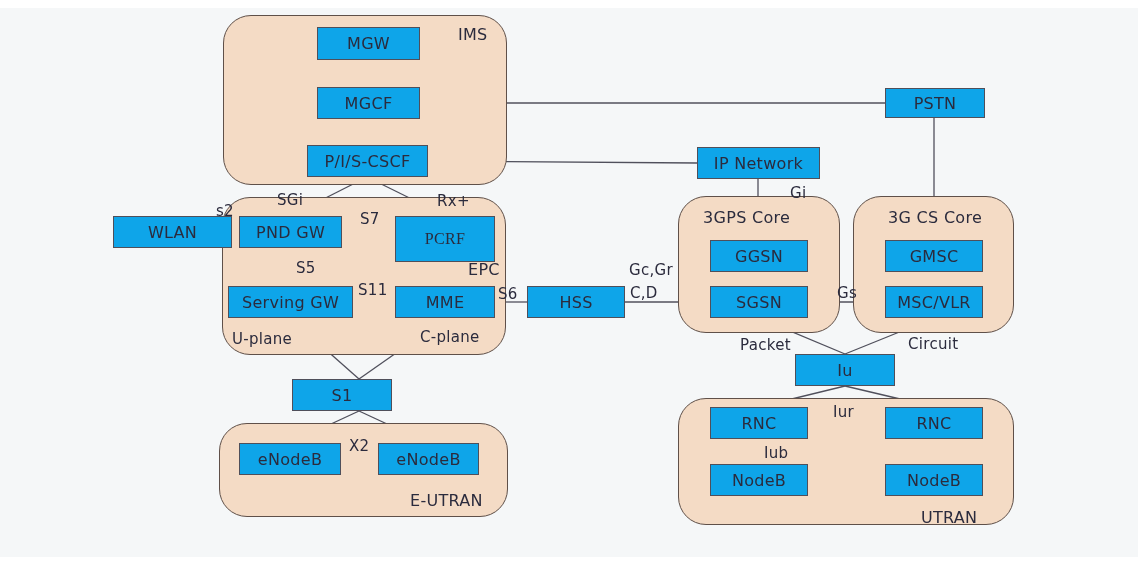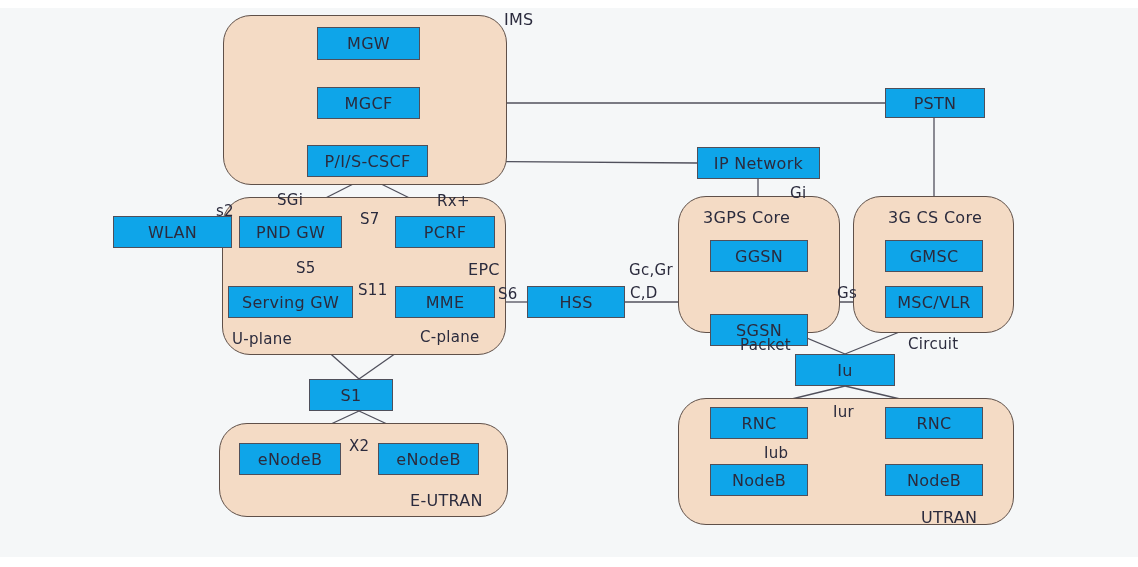--- a/index.html
+++ b/index.html
@@ -95,43 +95,43 @@
     <line x1="934" y1="431" x2="934" y2="456"></line>
   </svg>
 
   <div class="group" style="left:223px;top:7px;width:284px;height:170px;"></div>
   <div class="group" style="left:222px;top:189px;width:284px;height:158px;"></div>
   <div class="group" style="left:219px;top:415px;width:289px;height:94px;"></div>
   <div class="group" style="left:678px;top:188px;width:162px;height:137px;"></div>
   <div class="group" style="left:853px;top:188px;width:161px;height:137px;"></div>
   <div class="group" style="left:678px;top:390px;width:336px;height:127px;"></div>
 
-  <span class="lbl group-lbl" style="left:458px;top:2px;margin-left:46px;">IMS</span>
+  <span class="lbl group-lbl" style="left:458px;top:17px;">IMS</span>
   <span class="lbl group-lbl" style="left:468px;top:252px;">EPC</span>
   <span class="lbl group-lbl" style="left:410px;top:483px;">E-UTRAN</span>
   <span class="lbl group-lbl" style="left:703px;top:200px;">3GPS Core</span>
   <span class="lbl group-lbl" style="left:888px;top:200px;">3G CS Core</span>
   <span class="lbl group-lbl" style="left:921px;top:500px;">UTRAN</span>
 
   <div class="node" style="left:317px;top:19px;width:103px;height:33px;">MGW</div>
   <div class="node" style="left:317px;top:79px;width:103px;height:32px;">MGCF</div>
   <div class="node" style="left:307px;top:137px;width:121px;height:32px;">P/I/S-CSCF</div>
   <div class="node" style="left:113px;top:208px;width:119px;height:32px;">WLAN</div>
   <div class="node" style="left:239px;top:208px;width:103px;height:32px;">PND GW</div>
-  <div class="node" style="left:395px;top:208px;width:100px;height:32px;">PCRF</div>
+  <div class="node" style="left:395px;top:208px;width:100px;height:46px;font-family:Liberation Serif, serif;">PCRF</div>
   <div class="node" style="left:228px;top:278px;width:125px;height:32px;">Serving GW</div>
   <div class="node" style="left:395px;top:278px;width:100px;height:32px;">MME</div>
   <div class="node" style="left:527px;top:278px;width:98px;height:32px;">HSS</div>
-  <div class="node" style="left:309px;top:371px;width:84px;height:32px;">S1</div>
+  <div class="node" style="left:292px;top:371px;width:100px;height:32px;">S1</div>
   <div class="node" style="left:239px;top:435px;width:102px;height:32px;">eNodeB</div>
   <div class="node" style="left:378px;top:435px;width:101px;height:32px;">eNodeB</div>
   <div class="node" style="left:697px;top:139px;width:123px;height:32px;">IP Network</div>
   <div class="node" style="left:885px;top:80px;width:100px;height:30px;">PSTN</div>
   <div class="node" style="left:710px;top:232px;width:98px;height:32px;">GGSN</div>
-  <div class="node" style="left:710px;top:278px;width:98px;height:32px;margin-top:28px;">SGSN</div>
+  <div class="node" style="left:710px;top:278px;width:98px;height:32px;">SGSN</div>
   <div class="node" style="left:885px;top:232px;width:98px;height:32px;">GMSC</div>
   <div class="node" style="left:885px;top:278px;width:98px;height:32px;">MSC/VLR</div>
   <div class="node" style="left:795px;top:346px;width:100px;height:32px;">Iu</div>
   <div class="node" style="left:710px;top:399px;width:98px;height:32px;">RNC</div>
   <div class="node" style="left:885px;top:399px;width:98px;height:32px;">RNC</div>
   <div class="node" style="left:710px;top:456px;width:98px;height:32px;">NodeB</div>
   <div class="node" style="left:885px;top:456px;width:98px;height:32px;">NodeB</div>
 
   <span class="lbl" style="left:216px;top:194px;">s2</span>
   <span class="lbl" style="left:277px;top:183px;">SGi</span>

